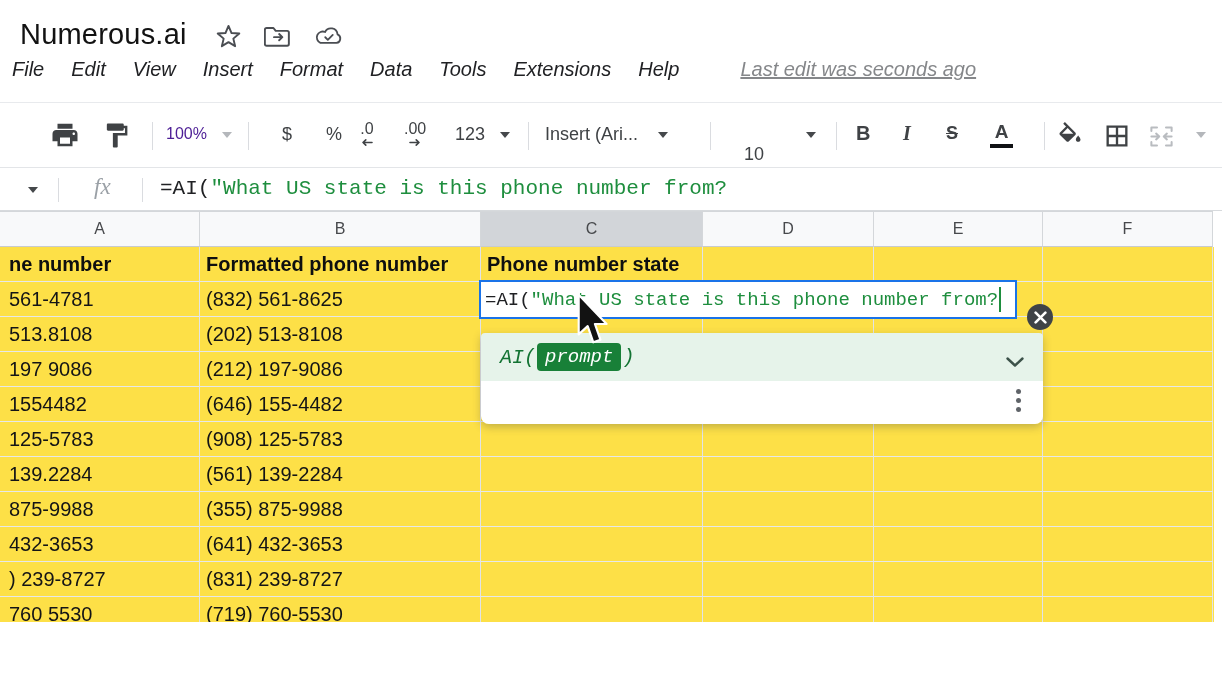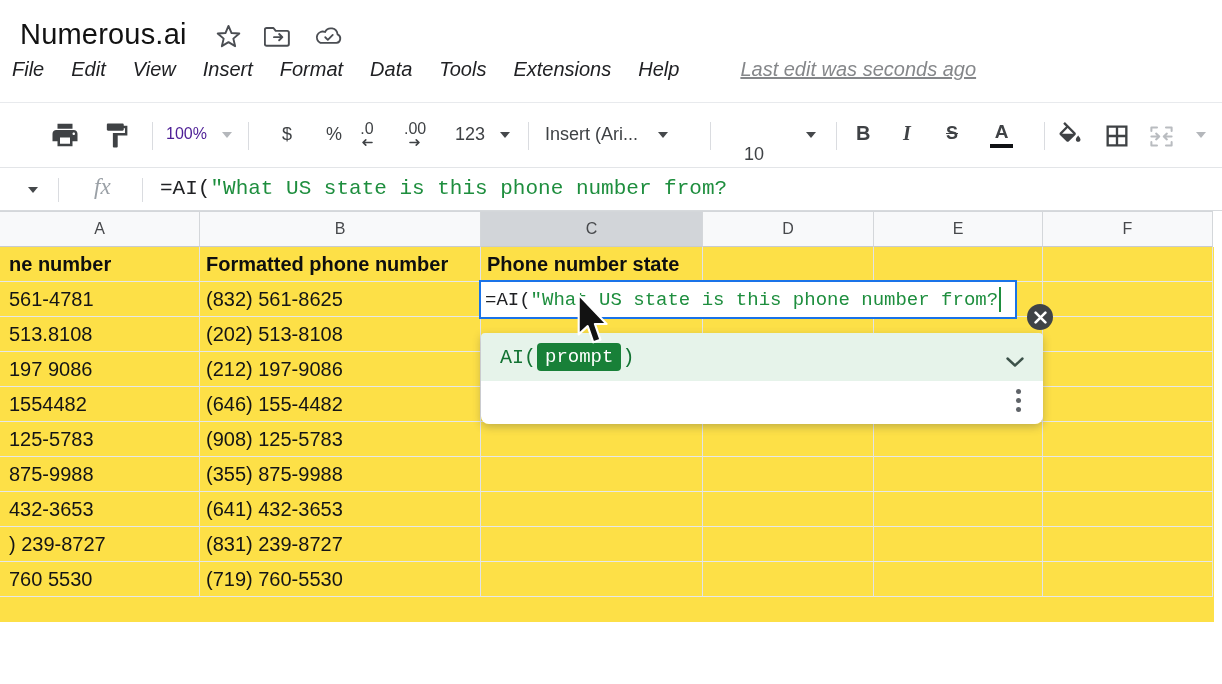--- a/index.html
+++ b/index.html
@@ -71,21 +71,21 @@
                border: 2px solid #1a73e8; z-index: 5; display: flex; align-items: center; padding-left: 4px;
                font-family: "Liberation Mono", monospace; font-size: 19px; white-space: pre; }
   .edit-caret { width: 2px; height: 25px; background: #1e8e3e; margin-left: 1px; }
 
   
   .close-btn { position: absolute; left: 1027px; top: 304px; width: 26px; height: 26px; border-radius: 50%;
                background: #3f4347; z-index: 7; display: flex; align-items: center; justify-content: center; }
 
   
   .ai-tooltip { position: absolute; left: 481px; top: 333px; width: 562px; z-index: 6;
-                border-radius: 4px 4px 8px 8px; box-shadow: 0 3px 8px rgba(60,64,67,.3); overflow: hidden; }
+                border-radius: 4px 4px 8px 8px; box-shadow: 0 3px 8px rgba(60,64,67,.3); overflow: hidden; font-style: italic; }
   .ai-row-green { height: 48px; background: #e6f3ea; display: flex; align-items: center; padding: 0 18px 0 19px;
                   font-family: "Liberation Mono", monospace; font-size: 20px; color: #137333; position: relative; }
   .prompt-pill { background: #188038; color: #fff; border-radius: 4px; padding: 3px 8px; margin: 0 1px;
                  font-size: 19px; }
   .ai-chevron { position: absolute; right: 18px; top: 18px; }
   .ai-row-white { height: 43px; background: #fff; position: relative; }
   .kebab { position: absolute; right: 22px; top: 8px; display: flex; flex-direction: column; gap: 4px; }
   .kebab i { width: 5px; height: 5px; border-radius: 50%; background: #5f6368; }
 
   
@@ -257,20 +257,28 @@
     </div>
     <div class="row">
       <div class="cell ca">125-5783</div>
       <div class="cell cb">(908) 125-5783</div>
       <div class="cell cc"></div>
       <div class="cell cd"></div>
       <div class="cell ce"></div>
       <div class="cell cf"></div>
     </div>
     <div class="row">
+      <div class="cell ca">139.2284</div>
+      <div class="cell cb">(561) 139-2284</div>
+      <div class="cell cc"></div>
+      <div class="cell cd"></div>
+      <div class="cell ce"></div>
+      <div class="cell cf"></div>
+    </div>
+    <div class="row">
       <div class="cell ca">875-9988</div>
       <div class="cell cb">(355) 875-9988</div>
       <div class="cell cc"></div>
       <div class="cell cd"></div>
       <div class="cell ce"></div>
       <div class="cell cf"></div>
     </div>
     <div class="row">
       <div class="cell ca">432-3653</div>
       <div class="cell cb">(641) 432-3653</div>

